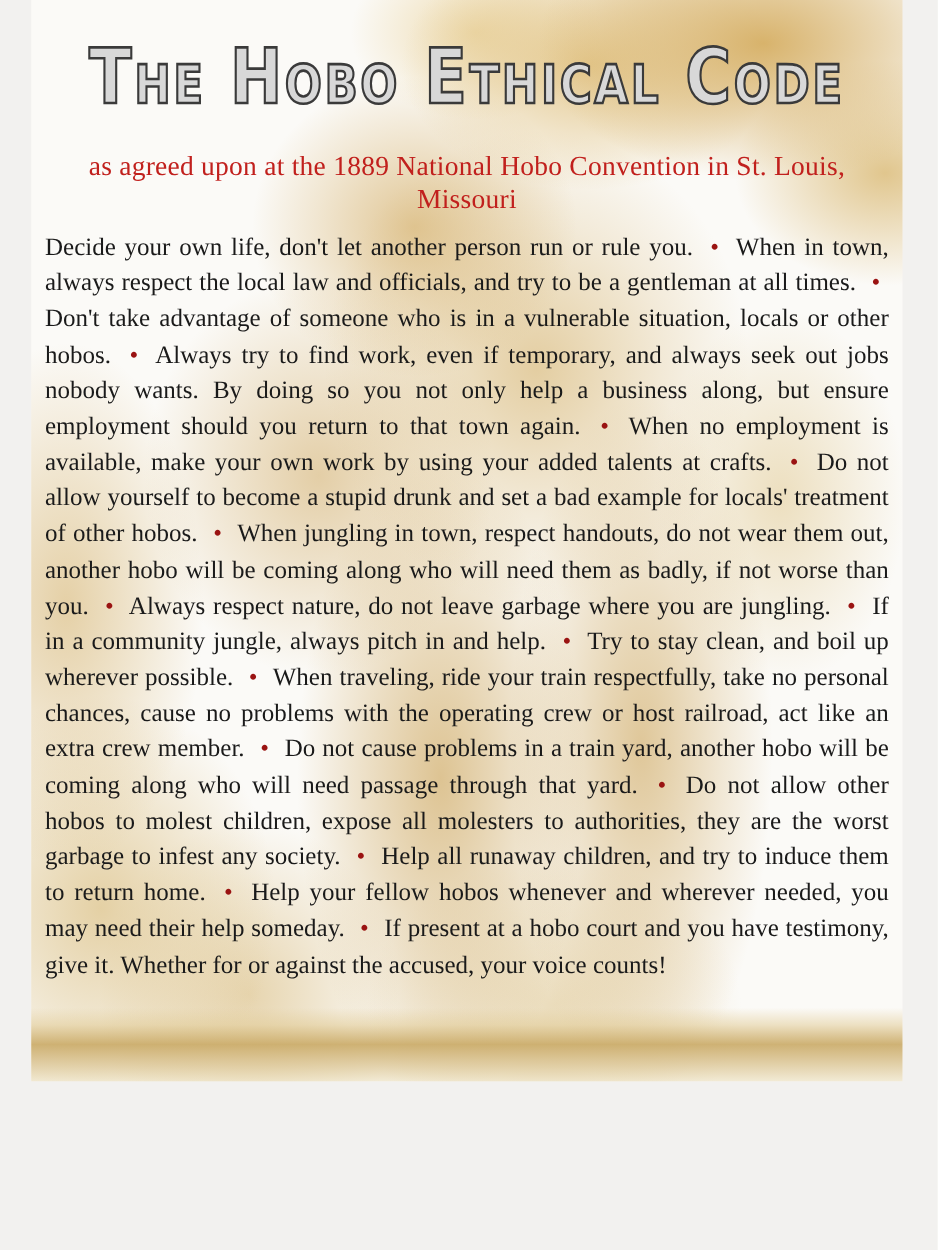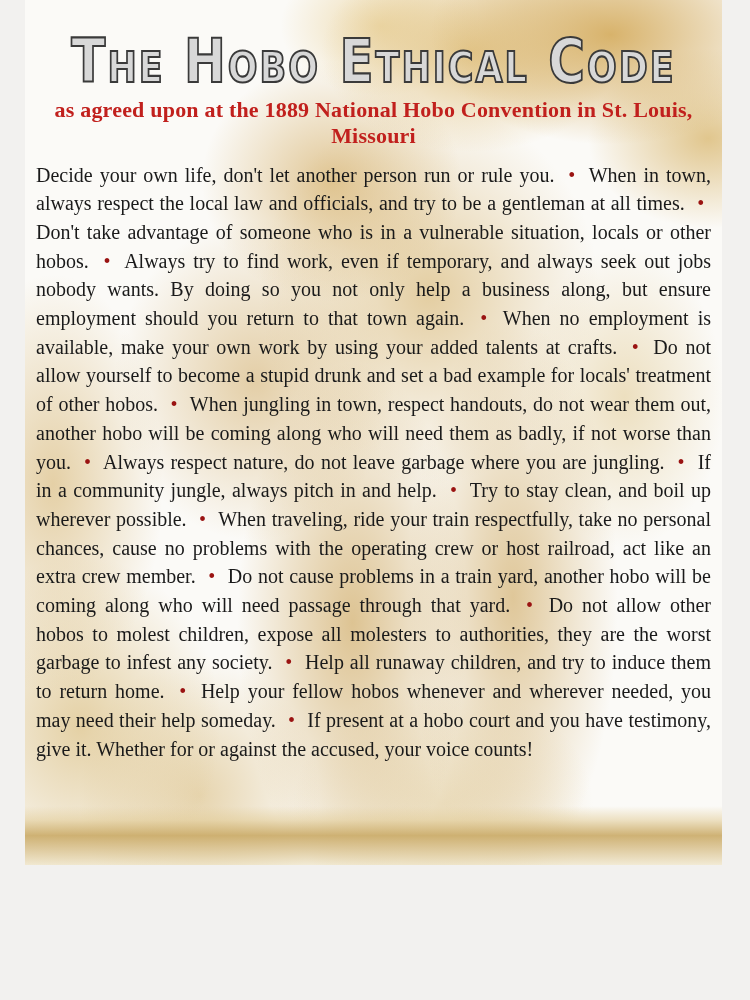--- a/index.html
+++ b/index.html
@@ -62,24 +62,24 @@
     line-height:1.05;
     letter-spacing:2px;
     text-align:center;
     white-space:nowrap;
     color:var(--title-fill, #d8d8d8);
     -webkit-text-stroke:1.7px var(--title-outline, #3a3a3a);
     transform:scaleY(1.22);
     transform-origin:top center;
   }
   .subtitle {
-    margin-top:14px;
+    margin-top:37px;
     text-align:center;
     font-family:"Liberation Serif", serif;
-    font-weight:700;
+    font-weight:400;
     font-size:22px;
     letter-spacing:0.2px;
     color:var(--subtitle-red, #c1201d);
   }
   p.code {
     margin:12px 0 0 0;
     text-align:justify;
     font-family:"Liberation Serif", serif;
     font-size:20px;
     line-height:28.7px;

